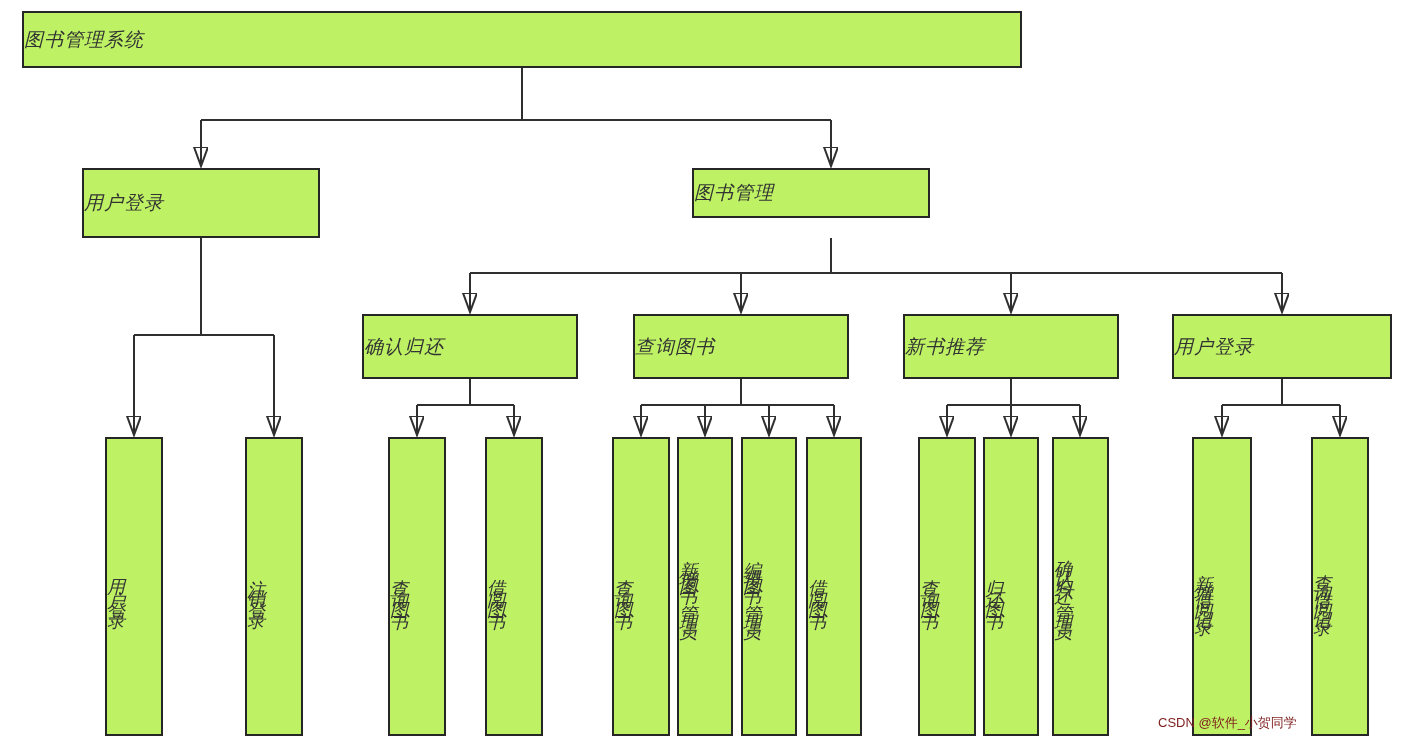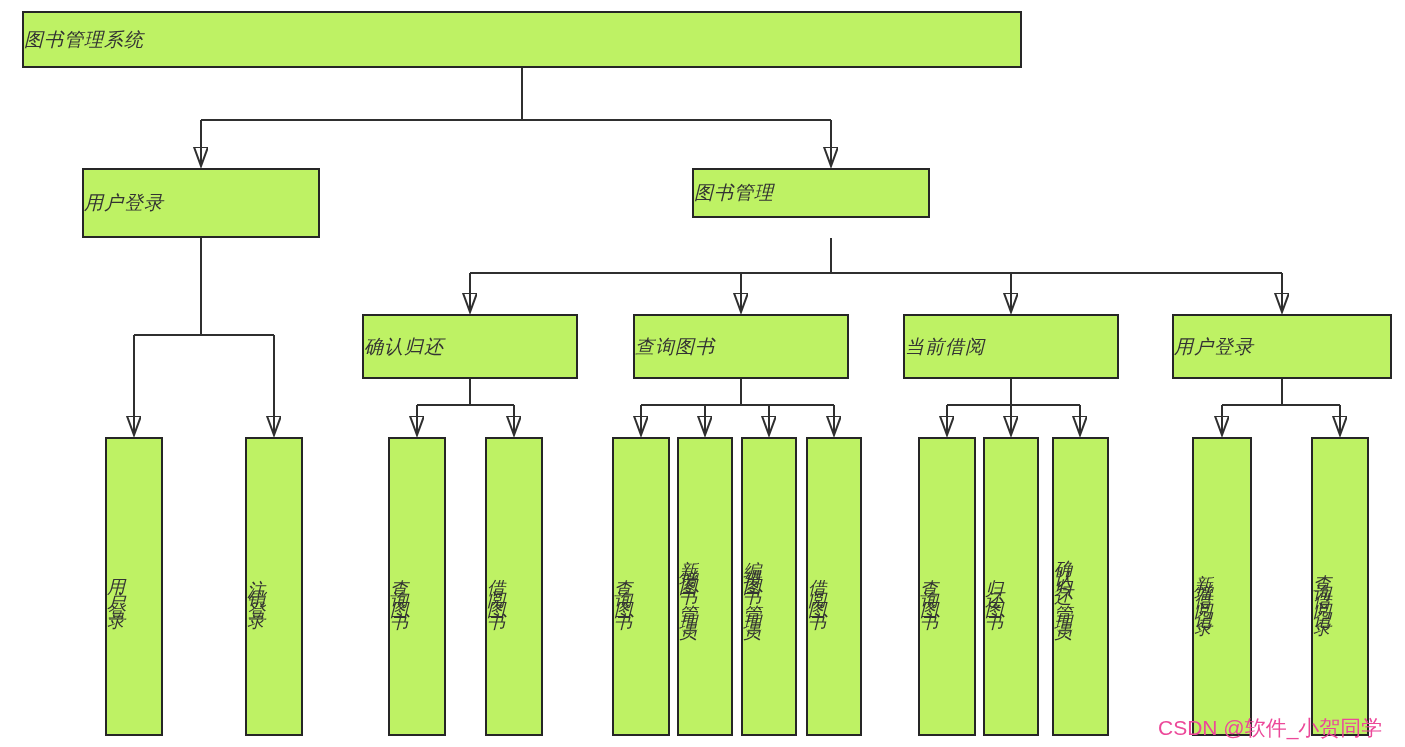--- a/index.html
+++ b/index.html
@@ -52,22 +52,22 @@
     line-height: 1;
   }
   .box.v.long .vlbl {
     letter-spacing: 9px;
   }
   .watermark {
     position: absolute;
     z-index: 5;
     left: 1158px;
     top: 714px;
-    font-size: 21px;
-    color: #ec4899;
+    font-size: 13px;
+    color: #7f1d1d;
     white-space: nowrap;
   }
 </style>
 </head>
 <body>
 
 <div class="stage">
 
   <svg class="wires" width="1405" height="747" viewBox="0 0 1405 747">
     <defs>
@@ -128,21 +128,21 @@
     <span class="lbl">图书管理</span>
   </div>
 
   <div class="box h" style="left:362px;top:314px;width:216px;height:65px">
     <span class="lbl">确认归还</span>
   </div>
   <div class="box h" style="left:633px;top:314px;width:216px;height:65px">
     <span class="lbl">查询图书</span>
   </div>
   <div class="box h" style="left:903px;top:314px;width:216px;height:65px">
-    <span class="lbl">当前借阅</span>
+    <span class="lbl">新书推荐</span>
   </div>
   <div class="box h" style="left:1172px;top:314px;width:220px;height:65px">
     <span class="lbl">用户登录</span>
   </div>
 
   <div class="box v" style="left:105px;top:437px;width:58px;height:299px">
     <span class="vlbl">用户登录</span>
   </div>
   <div class="box v" style="left:245px;top:437px;width:58px;height:299px">
     <span class="vlbl">注销登录</span>

